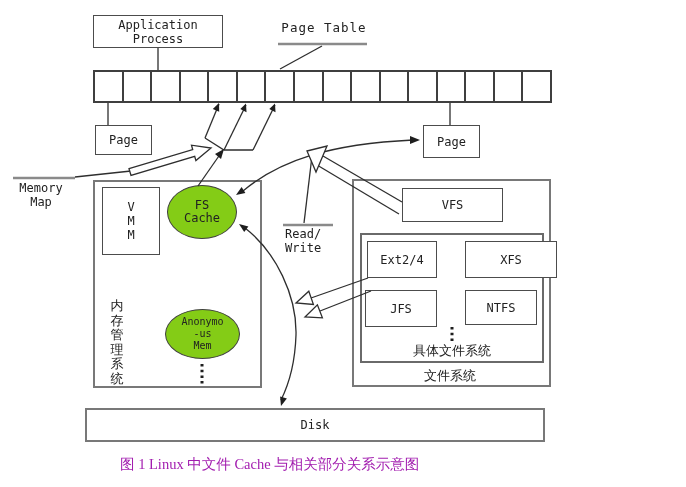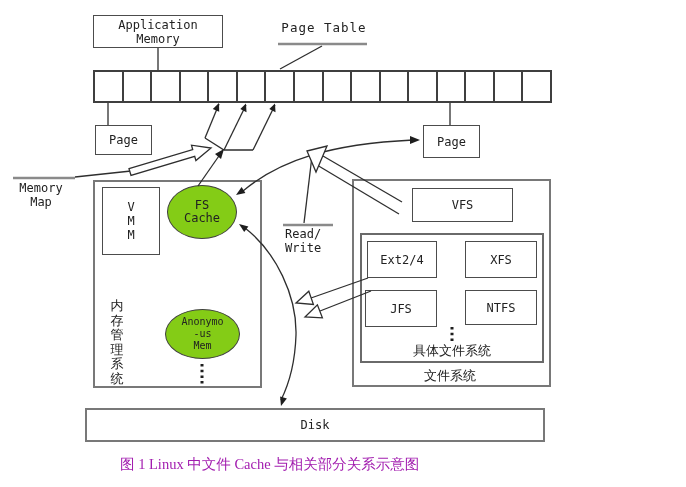--- a/index.html
+++ b/index.html
@@ -41,21 +41,21 @@
     font-size:14.5px;z-index:4;color:#a21caf;
     font-family:"Liberation Serif","DejaVu Serif",serif;
   }
 </style>
 </head>
 <body>
 
 <div id="stage">
 
   <div class="box" style="left:93px;top:15px;width:130px;height:33px;">Application
-Memory</div>
+Process</div>
 
   <div class="lbl" style="left:278px;top:21px;width:92px;font-size:12.5px;letter-spacing:1px;">Page Table</div>
 
   <div id="page-table">
       <div class="pt-cell"></div>
       <div class="pt-cell"></div>
       <div class="pt-cell"></div>
       <div class="pt-cell"></div>
       <div class="pt-cell"></div>
       <div class="pt-cell"></div>
@@ -97,27 +97,27 @@
 
   <div class="lbl vtext" style="left:108px;top:299px;width:18px;">内
 存
 管
 理
 系
 统</div>
 
   <div class="box box-heavy" style="left:352px;top:179px;width:199px;height:208px;"></div>
 
-  <div class="box" style="left:412px;top:188px;width:101px;height:34px;">VFS</div>
+  <div class="box" style="left:402px;top:188px;width:101px;height:34px;">VFS</div>
 
   <div class="box box-inner" style="left:360px;top:233px;width:184px;height:130px;"></div>
 
   <div class="box" style="left:367px;top:241px;width:70px;height:37px;">Ext2/4</div>
 
-  <div class="box" style="left:465px;top:241px;width:72px;height:37px;">XFS</div>
+  <div class="box" style="left:465px;top:241px;width:92px;height:37px;">XFS</div>
 
   <div class="box" style="left:365px;top:290px;width:72px;height:37px;">JFS</div>
 
   <div class="box" style="left:465px;top:290px;width:72px;height:35px;">NTFS</div>
 
   <div class="lbl cjk" style="left:406px;top:343px;width:92px;">具体文件系统</div>
 
   <div class="lbl cjk" style="left:400px;top:368px;width:100px;">文件系统</div>
 
   <div class="box box-heavy" style="left:85px;top:408px;width:460px;height:34px;">Disk</div>

